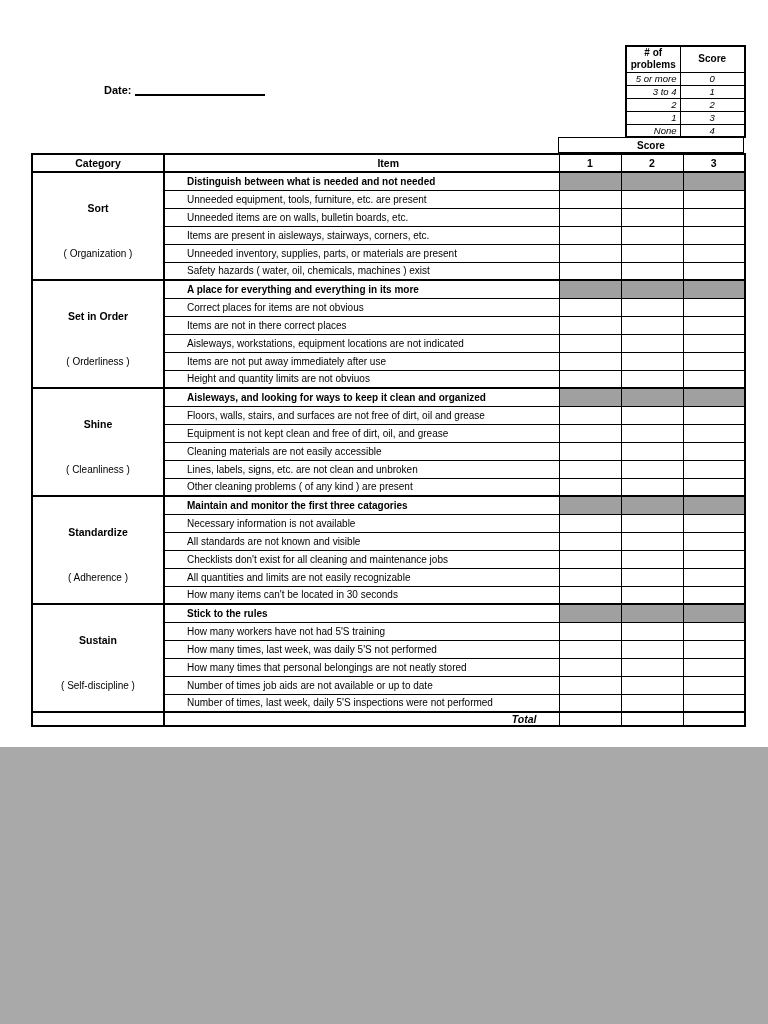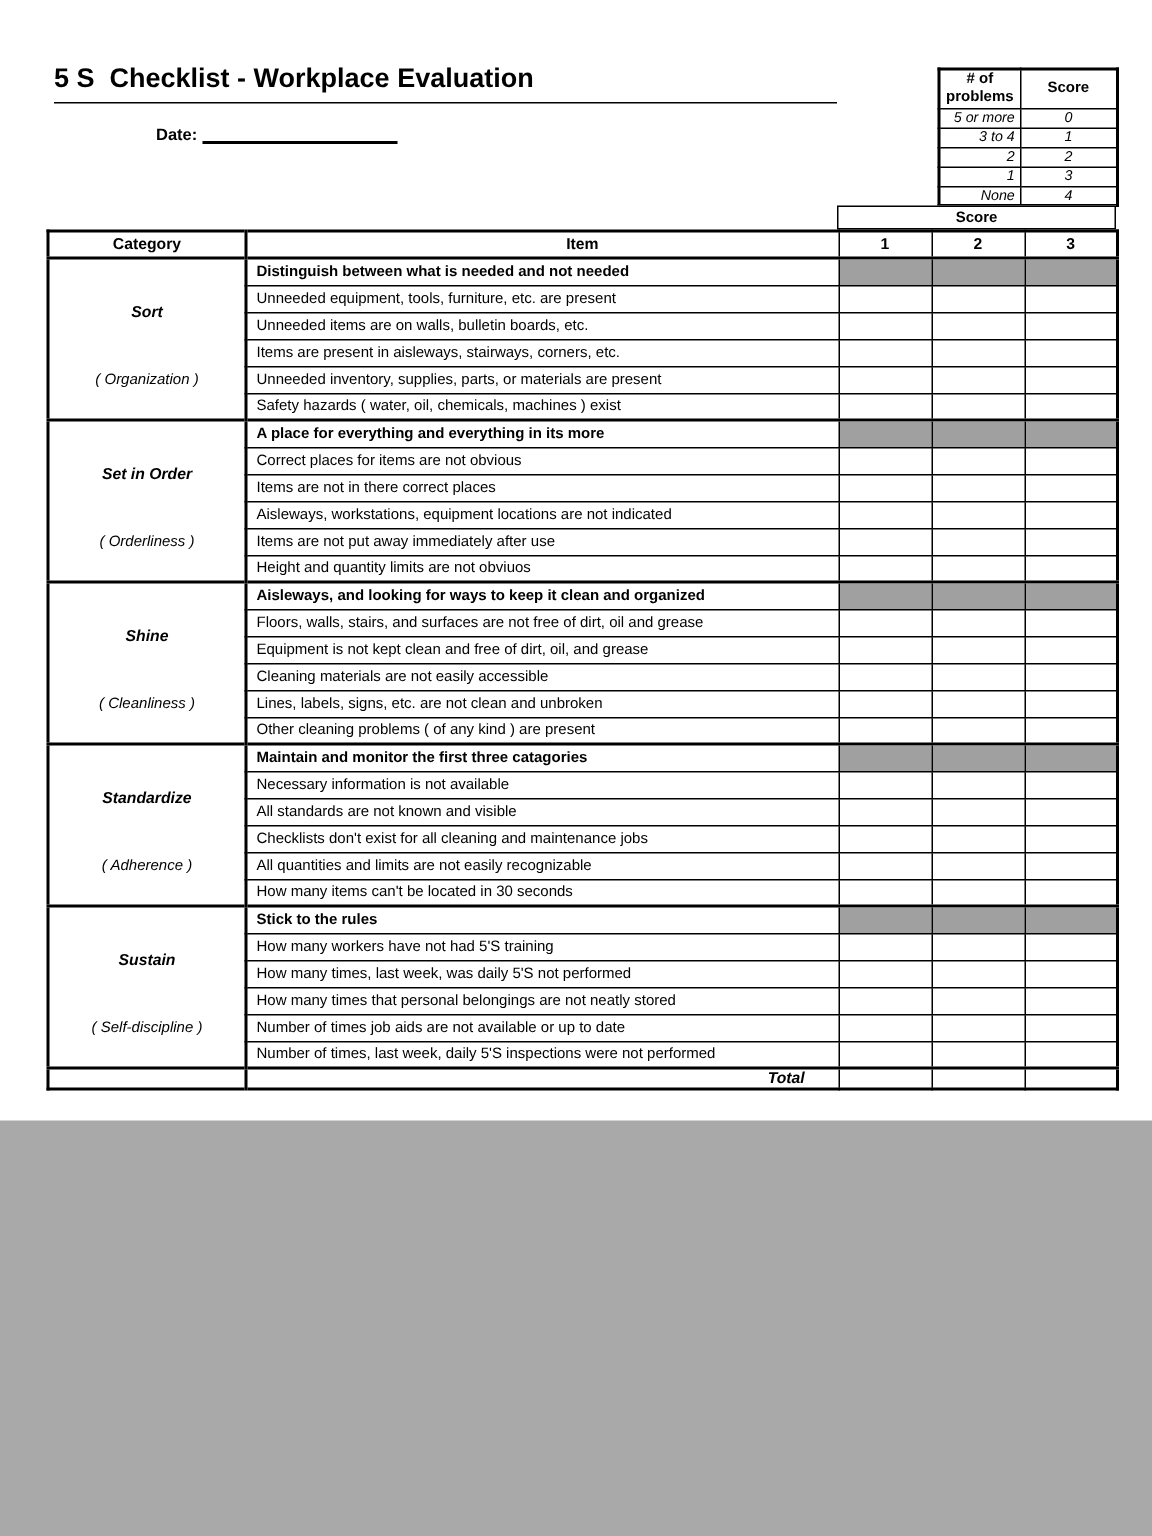--- a/index.html
+++ b/index.html
@@ -71,47 +71,46 @@
     border:1px solid #000; overflow:hidden;
   }
   .main-table th {
     height:18px; font-size:10.5px; font-weight:bold; text-align:center;
   }
   .item-th { text-align:left; padding-left:53px; }
   .cat-th, .cat-cell { border-right:2px solid #000 !important; }
 
   .main-table tr.section-header td { border-top:2px solid #000; }
   .cell-item {
-    height:18px; font-size:10px; text-align:left; padding-left:6px;
+    height:18px; font-size:10px; text-align:left; padding-left:22px;
     white-space:nowrap;
   }
   .item-header { font-weight:bold; }
   .score-cell { height:18px; }
   .score-cell.shaded { background:#a0a0a0; }
 
   .catwrap {
     height:100%; display:flex; flex-direction:column;
     align-items:center; justify-content:center;
-    gap:34px; padding-top:8px; text-align:center;font-style:italic;
+    gap:34px; padding-top:8px; text-align:center;
   }
   .cat-name { font-size:10.5px; font-weight:bold; }
   .cat-sub  { font-size:10px; }
 
   .main-table tr.total-row td { border-top:2px solid #000; height:14px; }
   .total-label {
     text-align:right; padding-right:22px;
     font-size:10.5px; font-weight:bold; font-style:italic;
   }
 </style>
 </head>
 <body>
 
 <div class="page">
 
-  <h1 class="title">5 S  Checklist - Workplace Evaluation</h1>
 
   <div class="date-row">
     <span class="date-label">Date:</span><span class="date-line"></span>
   </div>
 
   <table class="key-table">
     <colgroup>
         <col style="width:54px">
         <col style="width:65px">
       </colgroup>

